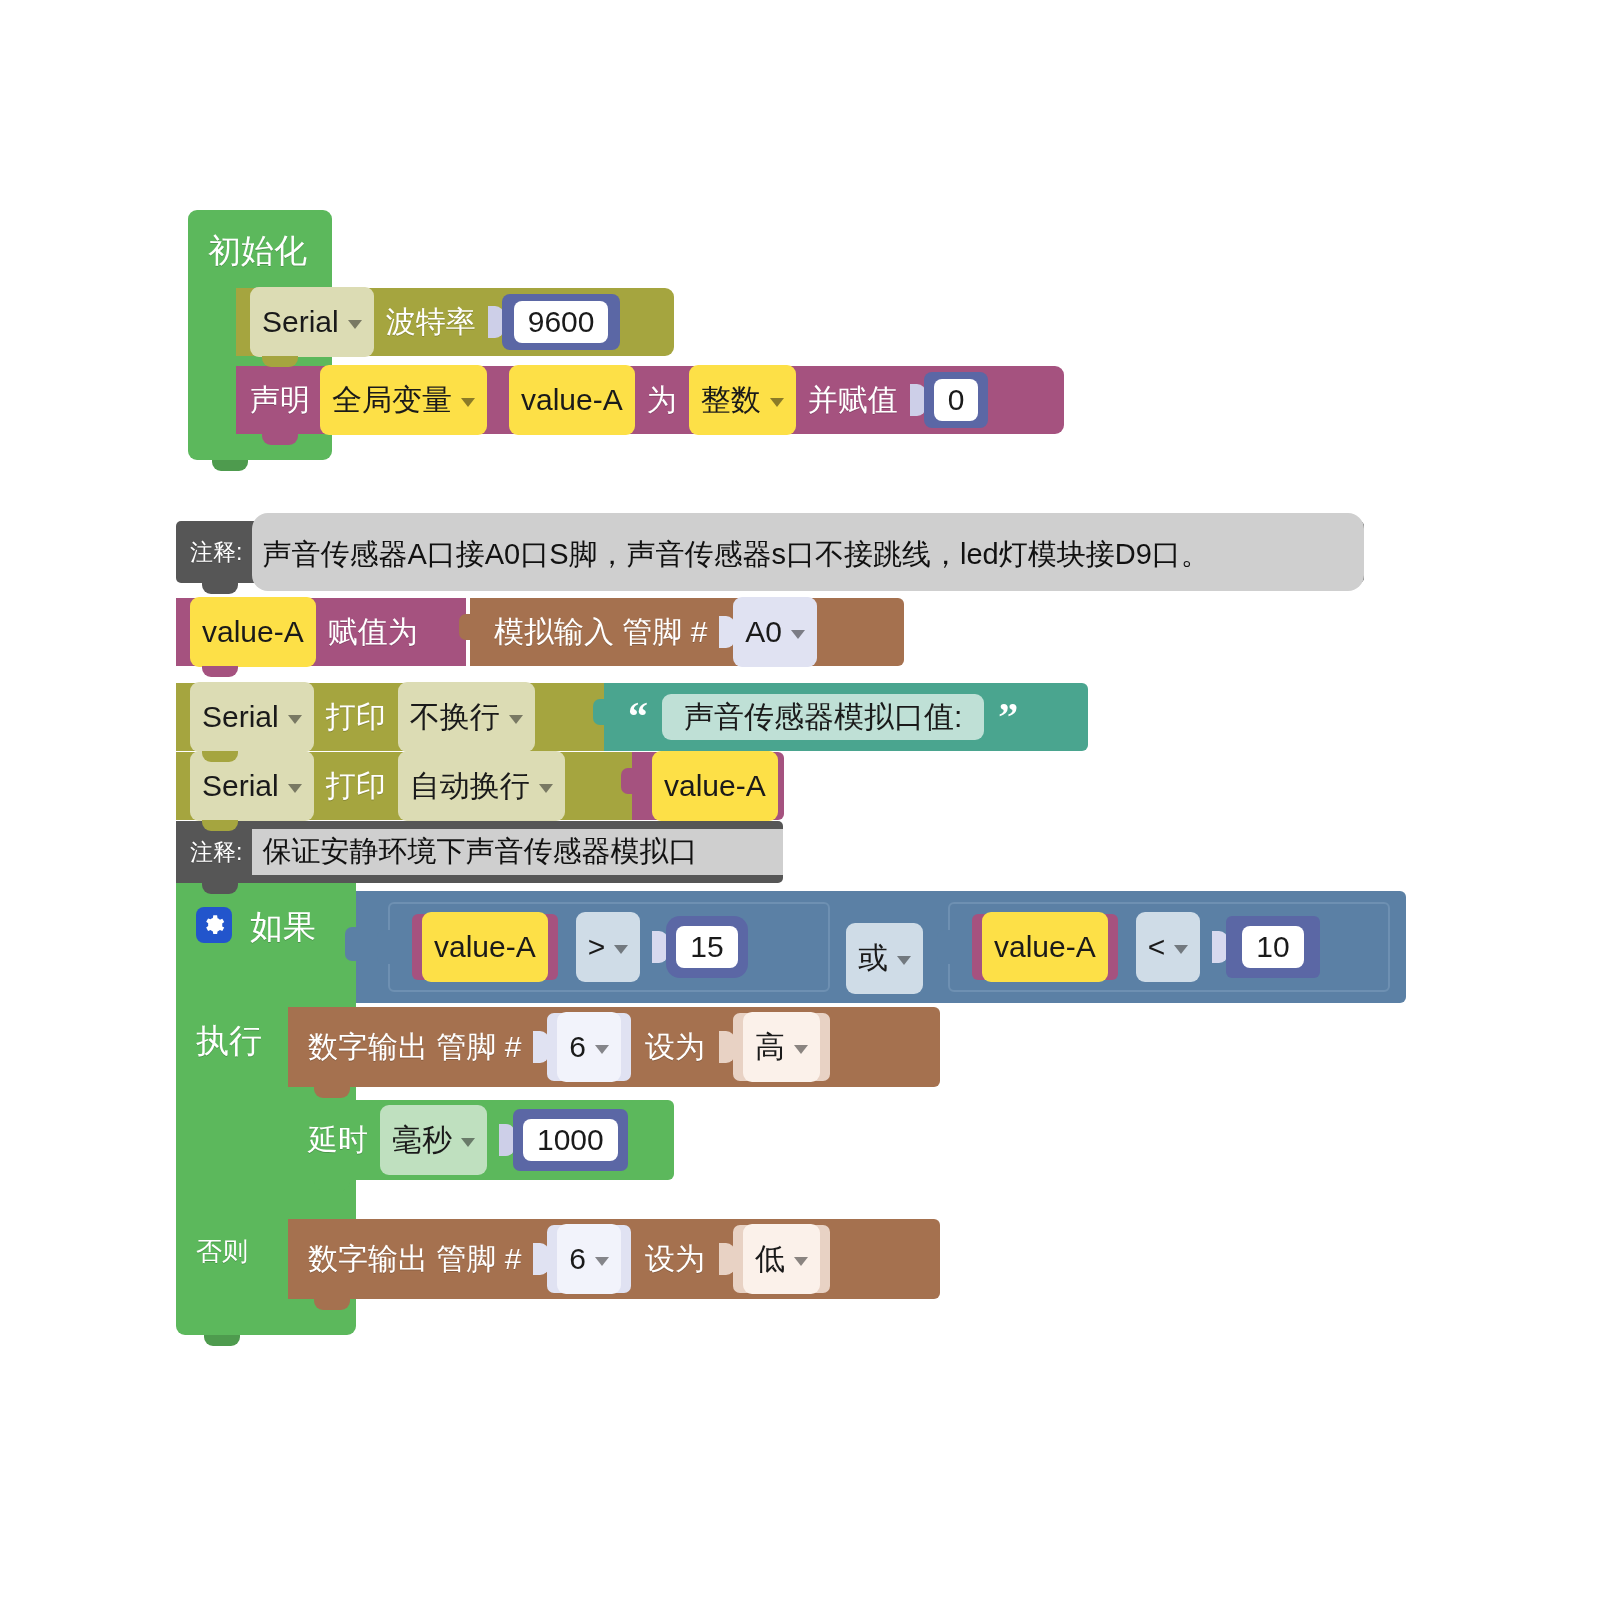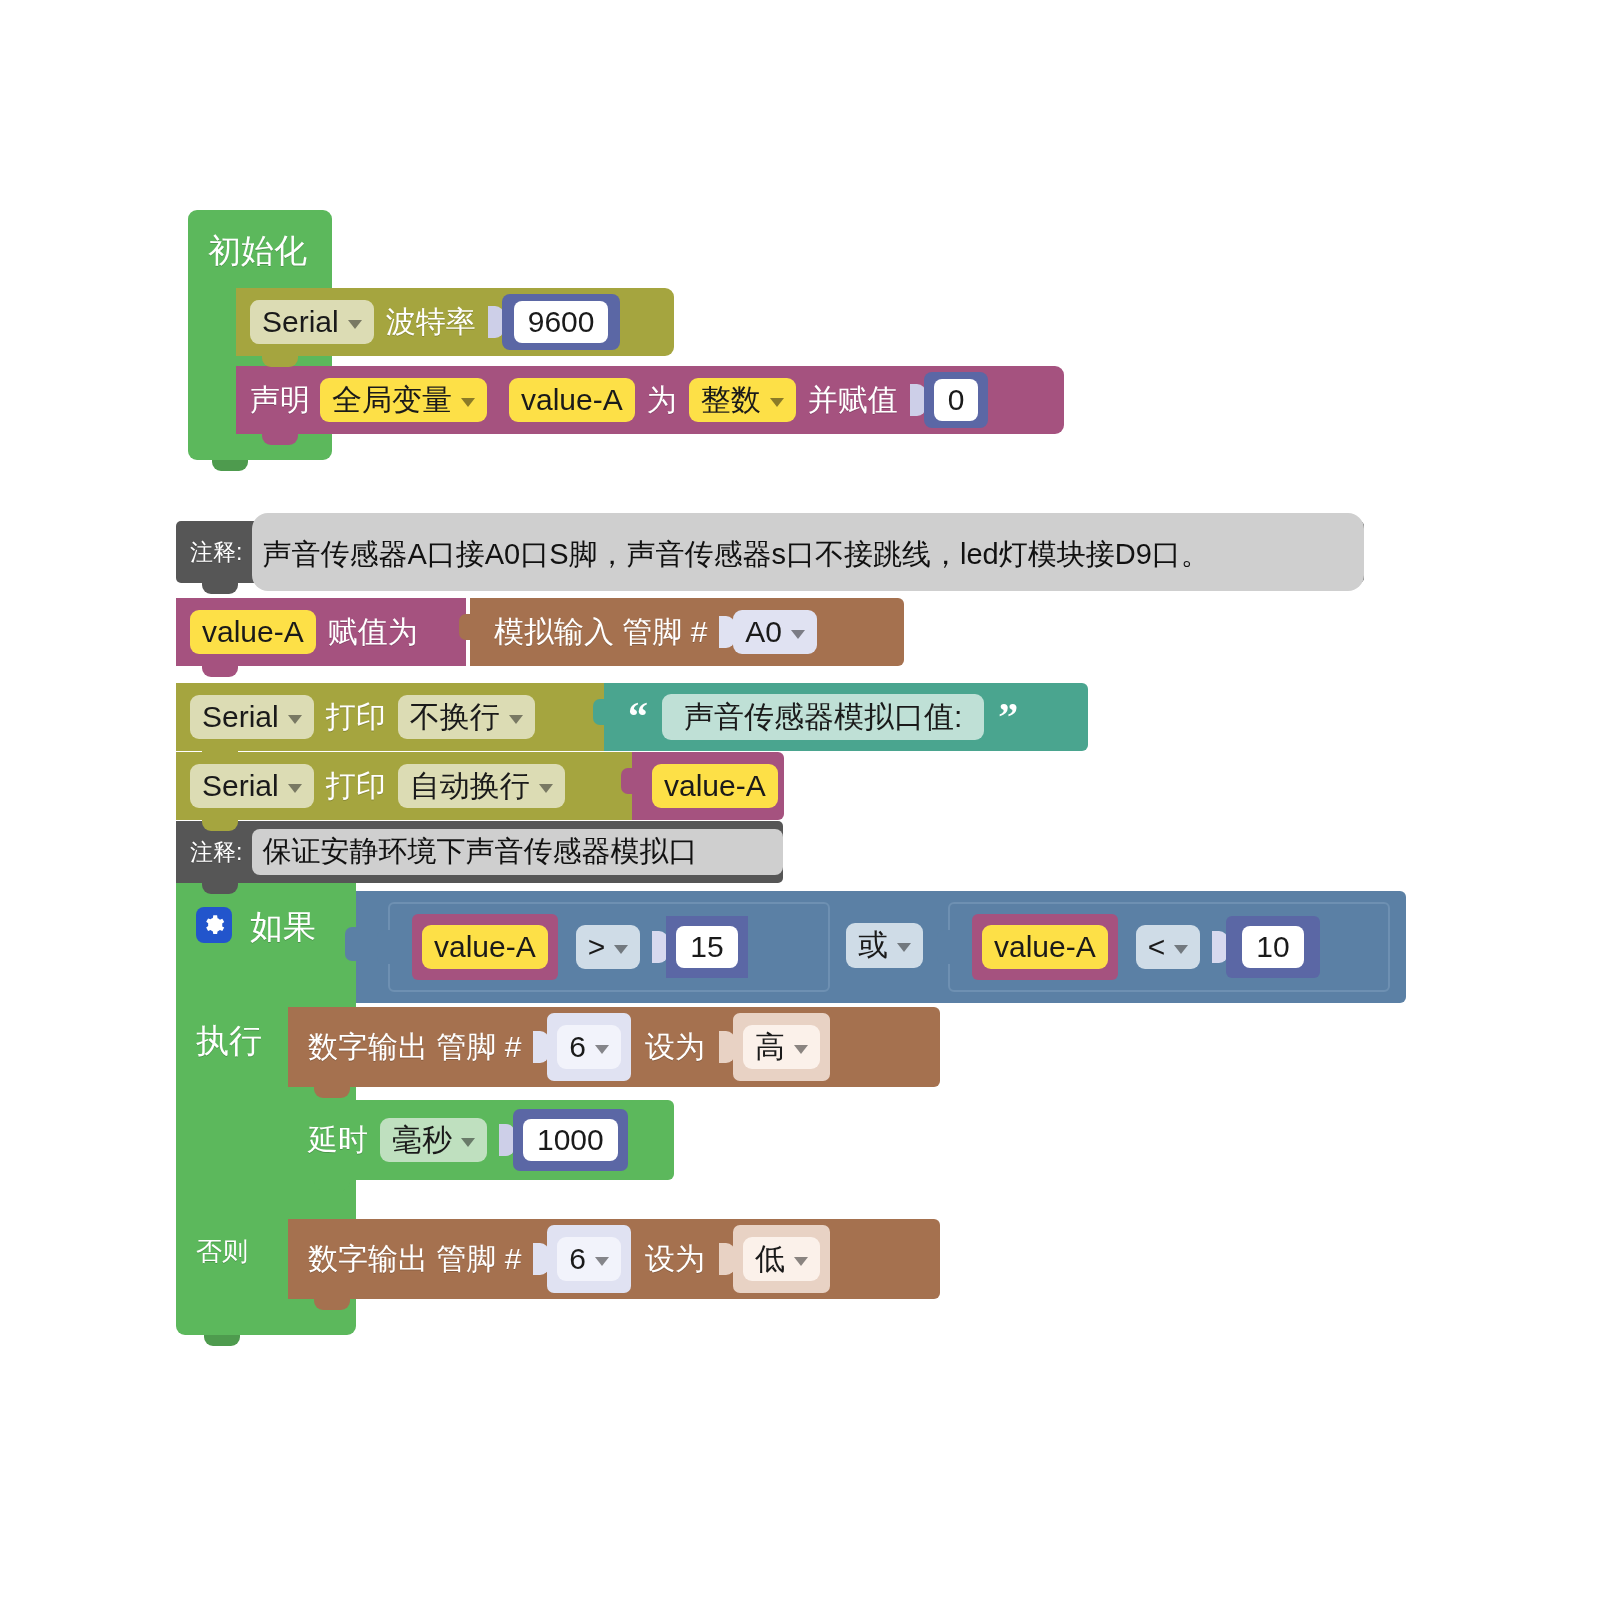--- a/index.html
+++ b/index.html
@@ -13,21 +13,21 @@
   
   .blk{position:absolute;box-sizing:border-box;}
   .row{display:flex;align-items:center;box-sizing:border-box;}
   .lbl{color:#ffffff;font-size:30px;line-height:1;white-space:nowrap;
        text-shadow:0 1px 0 rgba(0,0,0,.18);}
   .lbl.sm{font-size:23px;}
 
   
   .field{
     display:inline-flex;align-items:center;gap:9px;
-    border-radius:9px;padding:5px 12px;white-space:nowrap;
+    border-radius:9px;padding:18px 12px;white-space:nowrap;
     font-size:30px;color:#1a1a1a;line-height:1.15;
   }
   .field .caret{
     width:0;height:0;border-left:7px solid transparent;border-right:7px solid transparent;
     border-top:9px solid rgba(0,0,0,.45);display:inline-block;position:relative;top:2px;
   }
   .num{
     background:#ffffff;border-radius:8px;padding:4px 14px;font-size:30px;color:#1a1a1a;
   }
 
@@ -170,21 +170,21 @@
   </div>
   <div class="blk c-plum row" style="left:632px;top:752px;width:152px;height:68px;border-radius:0 6px 6px 0;padding-left:20px;">
     <div class="plug c-plum"></div>
     <div class="field c-plum-f">
       <span>value-A</span>
     </div>
   </div>
 
   <div class="blk c-grey row" style="left:176px;top:821px;width:607px;height:62px;border-radius:0 5px 5px 0;padding-left:14px;">
     <div class="lbl sm" style="margin-right:10px;">注释:</div>
-    <div class="c-grey-f" style="flex:1;height:46px;display:flex;align-items:center;border-radius:8px;padding:0 10px;
+    <div class="c-grey-f" style="flex:1;height:46px;display:flex;align-items:center;border-radius:0;padding:0 10px;
                 font-size:29px;color:#111;white-space:nowrap;overflow:hidden;">
       <span>保证安静环境下声音传感器模拟口</span>
     </div>
   </div>
 
   <div class="blk c-green" style="left:176px;top:883px;width:180px;height:452px;border-radius:0 0 9px 9px;">
     <div class="gear" style="position:absolute;left:20px;top:24px;">
       <svg viewBox="0 0 24 24" aria-hidden="true">
         <path fill="#ffffff" d="M12 8.2a3.8 3.8 0 1 0 0 7.6 3.8 3.8 0 0 0 0-7.6zm0 5.9a2.1 2.1 0 1 1 0-4.2 2.1 2.1 0 0 1 0 4.2z"></path>
         <path fill="#ffffff" d="M20.2 13.4c.05-.45.08-.92.08-1.4s-.03-.95-.08-1.4l2.02-1.5-1.9-3.3-2.38.9a8.3 8.3 0 0 0-2.42-1.4L15.1 2.3H11.3l-.42 2.6a8.3 8.3 0 0 0-2.42 1.4l-2.38-.9-1.9 3.3 2.02 1.5c-.05.45-.08.92-.08 1.4s.03.95.08 1.4L4.18 14.6l1.9 3.3 2.38-.9a8.3 8.3 0 0 0 2.42 1.4l.42 2.6h3.8l.42-2.6a8.3 8.3 0 0 0 2.42-1.4l2.38.9 1.9-3.3-2.02-1.2z"></path>
@@ -204,21 +204,21 @@
       <div class="blk c-plum row" style="position:relative;height:66px;border-radius:6px;padding:0 10px;">
         <div class="field c-plum-f">
           <span>value-A</span>
         </div>
       </div>
       <div class="field c-logicf" style="margin-left:18px;">
         <span>&gt;</span>
         <span class="caret"></span>
       </div>
       <div class="socket" style="background:#d7d9ef;margin-left:12px;"></div>
-      <div class="blk c-math row" style="position:relative;height:62px;border-radius:0;padding:0 10px;">
+      <div class="blk c-math row" style="position:relative;height:62px;border-radius:14px;padding:0 10px;">
         <span class="num">15</span>
       </div>
     </div>
 
     <div class="field c-logicf" style="position:absolute;left:490px;top:32px;">
       <span>或</span>
       <span class="caret"></span>
     </div>
 
     <div class="blk c-blue row" style="left:592px;top:11px;width:442px;height:90px;border:2px solid #6e90b2;border-radius:6px;padding-left:22px;">

